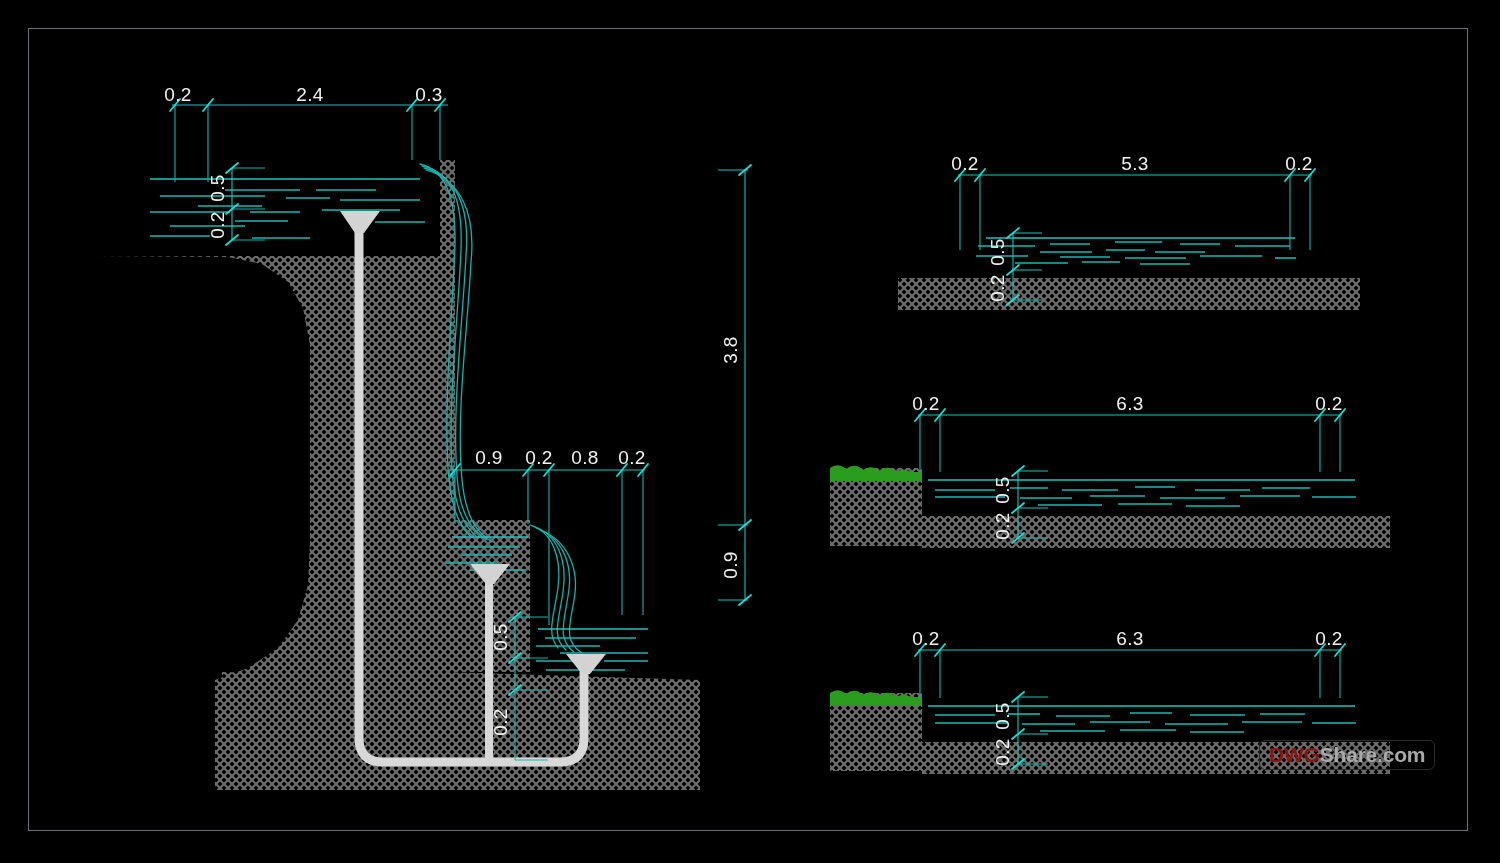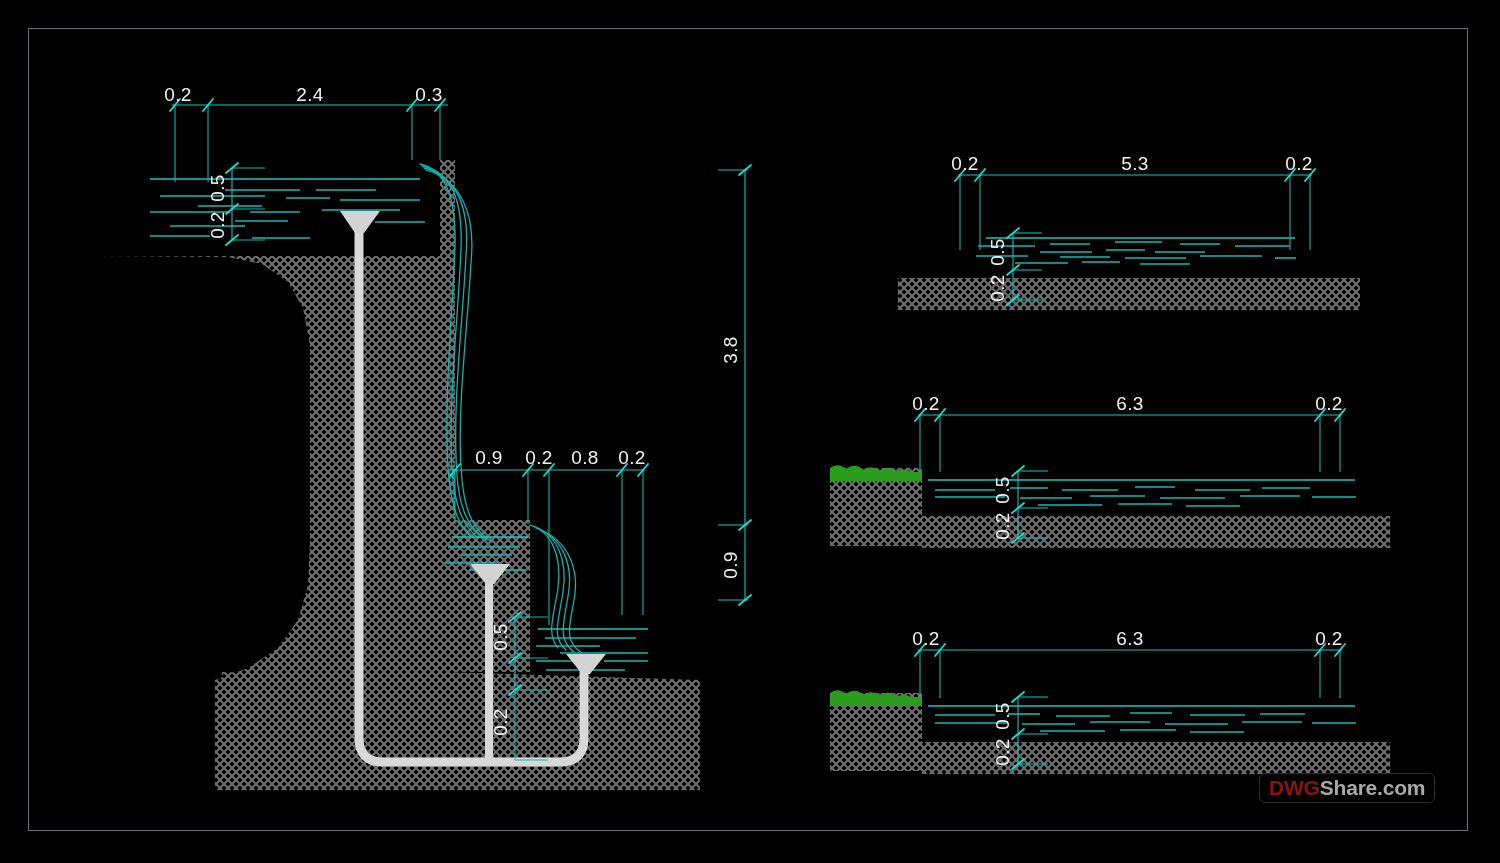--- a/index.html
+++ b/index.html
@@ -111,21 +111,21 @@
     width: 1440px;
     height: 803px;
     border: 1.5px solid #6d7078;
     box-sizing: border-box;
     pointer-events: none;
   }
 
   #watermark {
     position: absolute;
     left: 1259px;
-    top: 773px;
+    top: 740px;
     padding: 3px 9px 4px 9px;
     border: 1px solid #2b2b2b;
     border-radius: 6px;
     font-family: "Liberation Sans", sans-serif;
     font-size: 21px;
     font-weight: 700;
     letter-spacing: -0.2px;
     line-height: 1;
     white-space: nowrap;
   }

